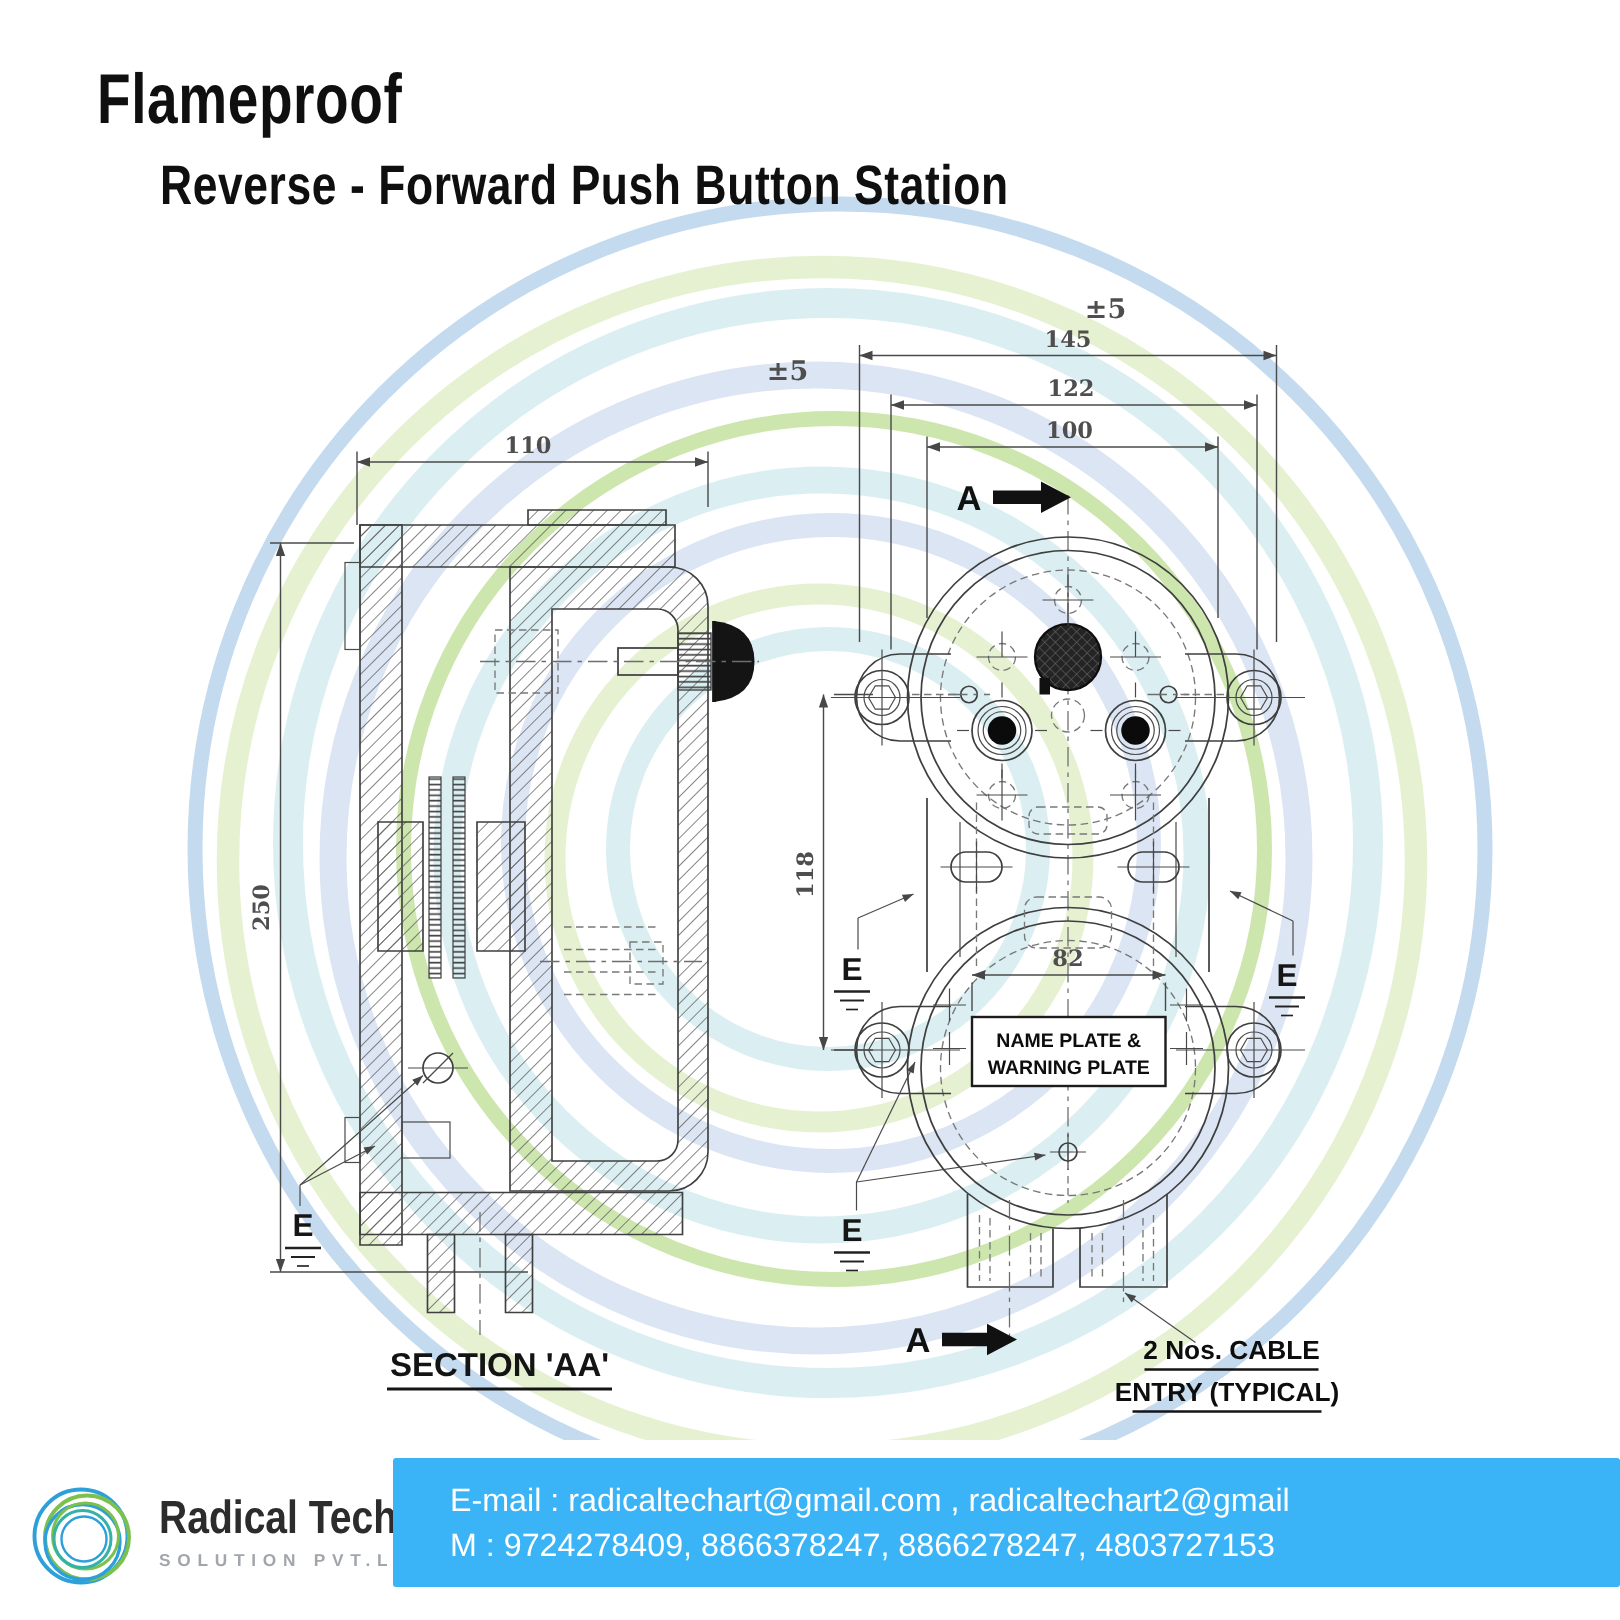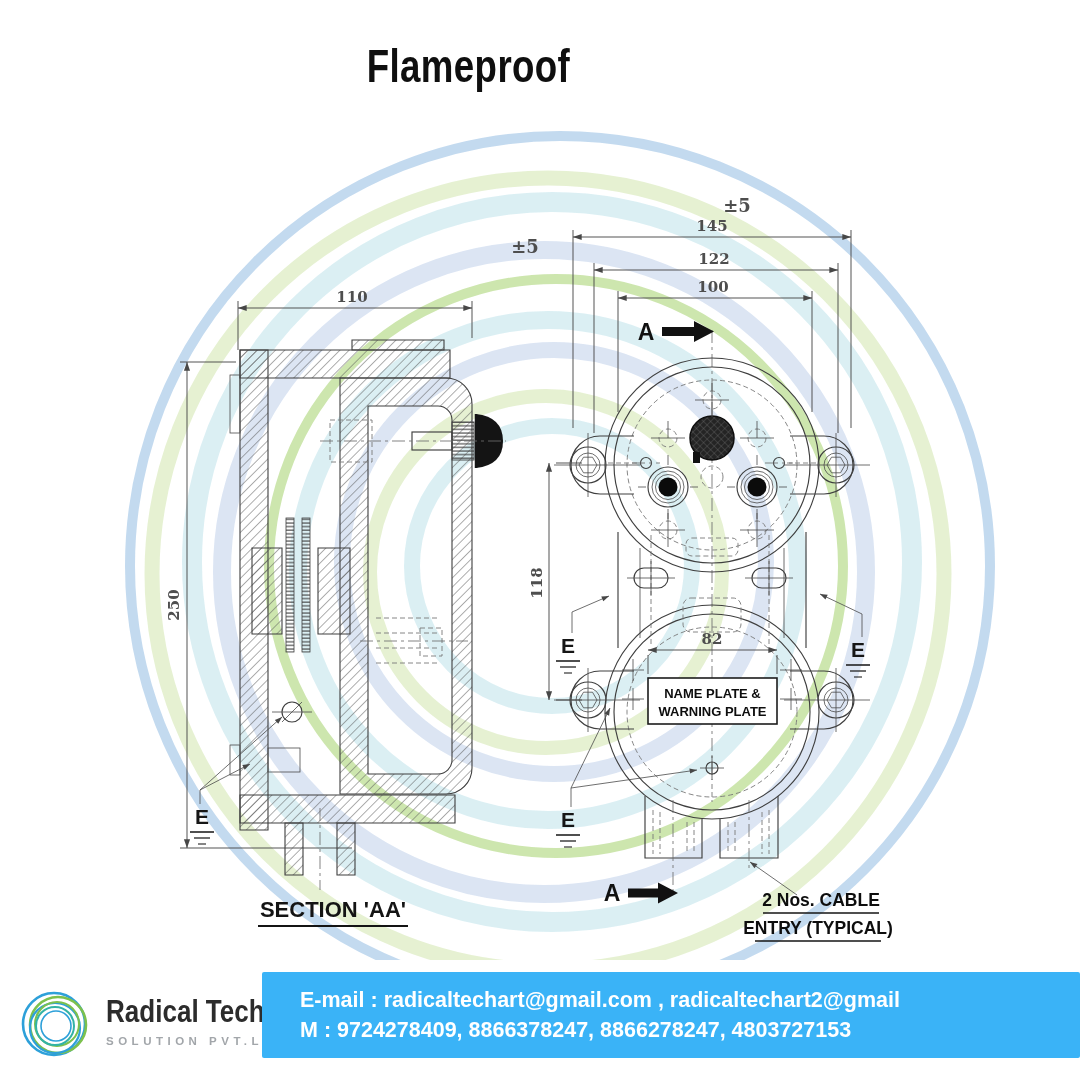--- a/index.html
+++ b/index.html
@@ -1,21 +1,21 @@
 <!DOCTYPE html>
 <html><head>
 <meta charset="utf-8">
 <style>
   html,body{margin:0;padding:0;background:#ffffff;}
   .canvas{position:relative;width:1080px;height:1080px;background:#ffffff;overflow:hidden;
           font-family:"Liberation Sans",sans-serif;}
   .layer{position:absolute;left:0;top:0;}
 
   
-  .titles{position:absolute;left:0;top:38px;width:936px;text-align:center;z-index:5;}
+  .titles{position:absolute;left:0;top:38px;width:936px;text-align:left;z-index:5;padding-left:36px;}
   .title-main{display:inline-block;font-weight:bold;font-size:47px;color:#0f0f0f;
               transform:scaleX(0.78);transform-origin:center;letter-spacing:0.5px;}
   .title-sub{display:inline-block;font-weight:bold;font-size:37px;color:#0f0f0f;margin-top:10px;
              transform:scaleX(0.80);transform-origin:center;letter-spacing:0.5px;}
 
   
   svg text{user-select:none;}
   .ln{stroke:#3f3f3f;fill:none;stroke-width:1.15;}
   .thin{stroke:#4a4a4a;fill:none;stroke-width:0.8;}
   .dash{stroke:#787878;fill:none;stroke-width:0.9;stroke-dasharray:5 3;}
@@ -33,21 +33,21 @@
   
   .footer{position:absolute;left:0;top:960px;width:1080px;height:120px;background:#ffffff;z-index:6;}
   .logo{position:absolute;left:14px;top:24px;}
   .brand{position:absolute;left:106px;top:34px;}
   .brand-name{font-weight:bold;font-size:31px;color:#2c2c2c;transform:scaleX(0.84);
               transform-origin:left center;white-space:nowrap;}
   .brand-sub{margin-top:5px;font-size:11.5px;font-weight:bold;color:#a2a6aa;letter-spacing:4.5px;white-space:nowrap;}
   .contact-box{position:absolute;left:262px;top:12px;width:818px;height:86px;background:#3ab3f7;
                display:flex;flex-direction:column;justify-content:center;gap:5px;padding-left:38px;
                box-sizing:border-box;border-radius:2px;}
-  .contact-line{color:#ffffff;font-weight:bold;font-size:21.5px;white-space:nowrap;}
+  .contact-line{color:#ffffff;font-weight:normal;font-size:21.5px;white-space:nowrap;}
 </style>
 </head>
 <body>
 
 <div class="canvas">
 
   <svg class="layer" width="1080" height="1080" viewBox="0 0 1080 1080">
     <defs>
       <pattern id="hatch45" width="6.5" height="6.5" patternUnits="userSpaceOnUse" patternTransform="rotate(45 0 0)">
         <line x1="0" y1="0" x2="0" y2="6.5" stroke="#5c5c5c" stroke-width="1"></line>
@@ -370,20 +370,21 @@
         <text class="notetxt" x="821" y="906">2 Nos. CABLE</text>
         <line x1="763" y1="913" x2="879" y2="913" stroke="#141414" stroke-width="1.6"></line>
         <text class="notetxt" x="818" y="934">ENTRY (TYPICAL)</text>
         <line x1="755" y1="941" x2="881" y2="941" stroke="#141414" stroke-width="1.6"></line>
       </g>
     </g>
   </svg>
 
   <div class="titles">
     <div><span class="title-main">Flameproof</span></div>
+    <div><span class="title-sub">Reverse - Forward Push Button Station</span></div>
   </div>
 
   <div class="footer">
     <svg class="logo" width="84" height="84" viewBox="0 0 84 84">
       <g fill="none">
         <circle cx="40" cy="40" r="31" stroke="#2da0d9" stroke-width="2.6"></circle>
         <circle cx="44" cy="41" r="28" stroke="#7cc14d" stroke-width="2.6"></circle>
         <circle cx="41" cy="44" r="25" stroke="#2da0d9" stroke-width="2.2"></circle>
         <circle cx="43" cy="40" r="22" stroke="#7cc14d" stroke-width="2"></circle>
         <circle cx="41" cy="42" r="19" stroke="#33b3a6" stroke-width="2"></circle>

